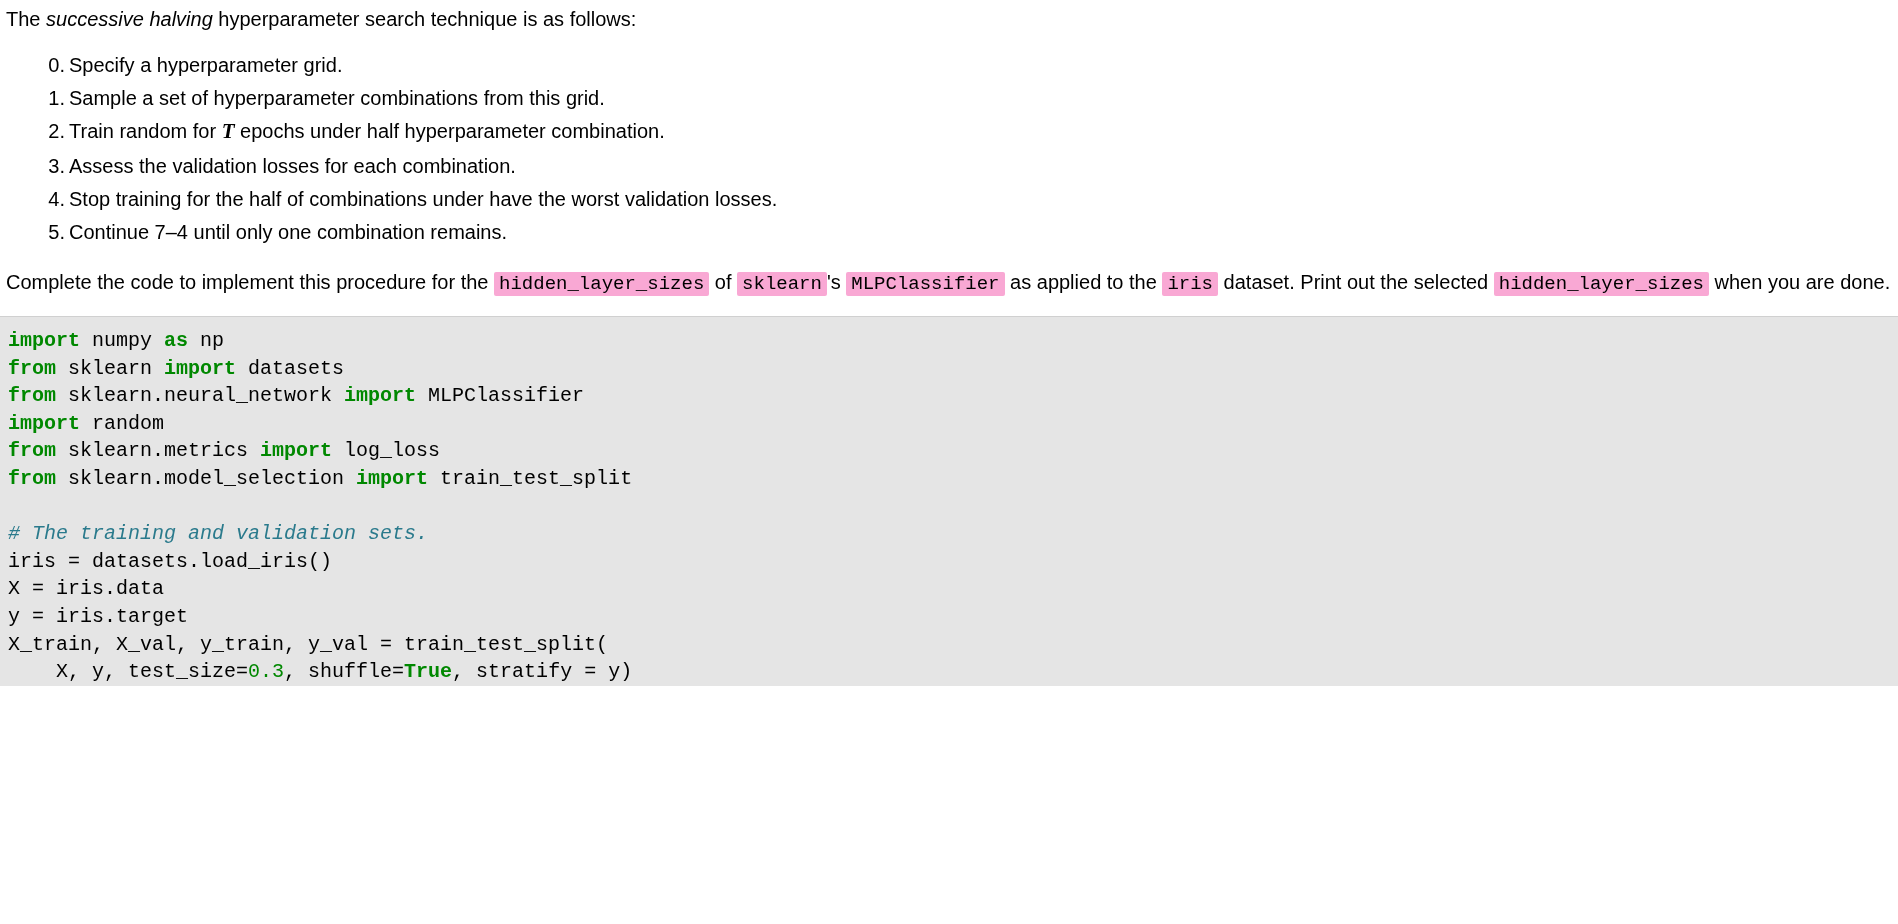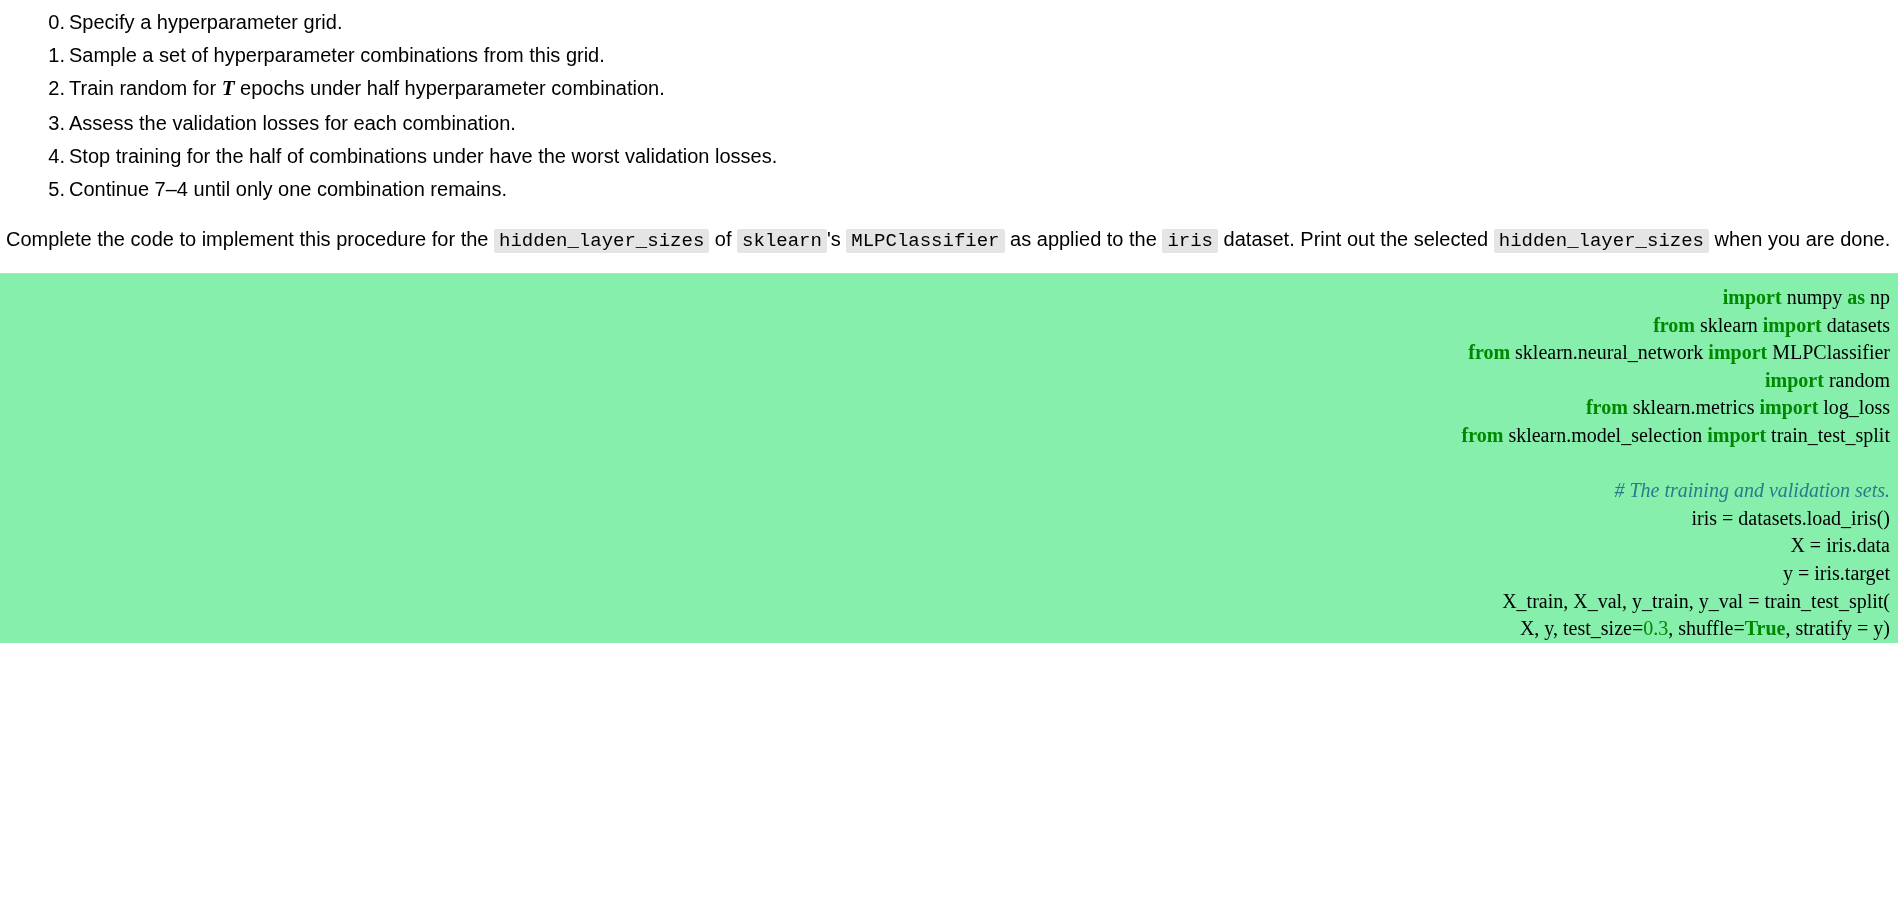--- a/index.html
+++ b/index.html
@@ -40,48 +40,50 @@
   }
   .mathvar {
     font-family: "Times New Roman", Times, serif;
     font-style: italic;
     font-weight: bold;
     font-size: 1.05em;
   }
   code.inline {
     font-family: "SFMono-Regular", Menlo, Consolas, "Liberation Mono", monospace;
     font-size: 0.95em;
-    background: #e5e5e5;
+    background: #f9a8d4;
     padding: 1px 5px;
     border-radius: 2px;
     text-align: center;
   }
   .code-block {
     border-top: 1px solid #d0d0d0;
-    background: #86efac;
+    background: #e5e5e5;
     margin-top: 18px;
     padding: 10px 8px 0px 8px;
-    font-family: Liberation Serif, serif;
+    font-family: Liberation Mono, monospace;
     font-size: 20px;
     line-height: 1.38;
     white-space: pre;
     overflow-x: auto;
-    text-align: right;
   }
   .kw { color: #008800; font-weight: bold; }   
   .cm { color: #2a7a8c; font-style: italic; }  
   .num { color: #008800; }
   .boolv { color: #008800; font-weight: bold; }
 </style>
 </head>
 <body>
 
 <div class="container">
 
   <div class="prose">
+    <p>
+      <span>The </span><em>successive halving</em><span> hyperparameter search technique is as follows:</span>
+    </p>
 
     <ol class="steps">
       <li><span>Specify a hyperparameter grid.</span></li>
       <li><span>Sample a set of hyperparameter combinations from this grid.</span></li>
       <li>
         <span>Train random for </span><span class="mathvar">T</span><span> epochs under half hyperparameter combination.</span>
       </li>
       <li><span>Assess the validation losses for each combination.</span></li>
       <li><span>Stop training for the half of combinations under have the worst validation losses.</span></li>
       <li><span>Continue 7–4 until only one combination remains.</span></li>

